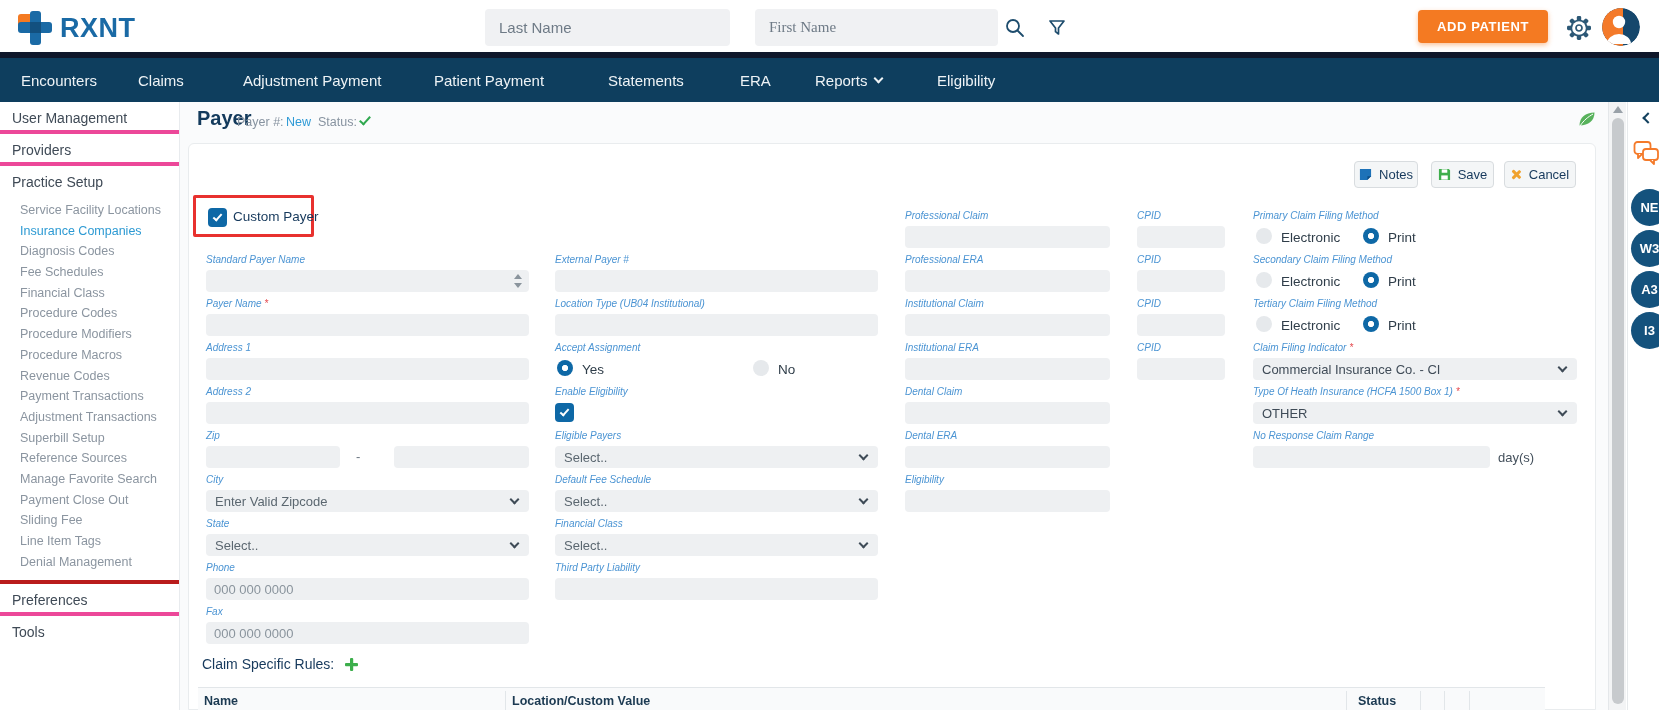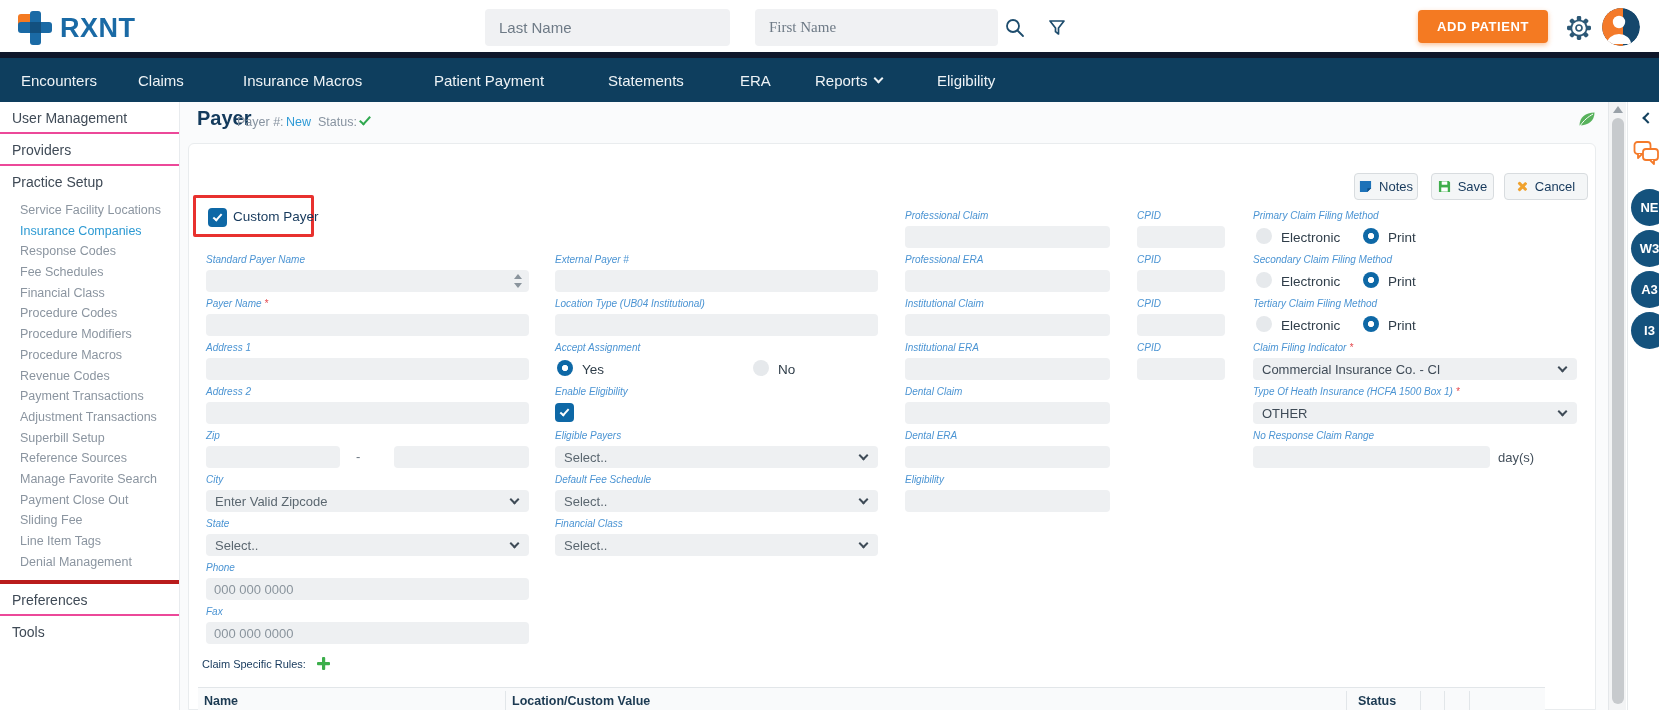--- a/index.html
+++ b/index.html
@@ -29,39 +29,39 @@
   
   .nav { position:absolute; left:0; top:58px; width:1659px; height:44px; background:#0e3e5e; z-index:4; }
   .nav-item { position:absolute; top:0; height:44px; display:flex; align-items:center; gap:7px;
     color:#eef3f6; font-size:15px; cursor:pointer; white-space:nowrap; }
   .nav-chev { width:7px; height:7px; border-right:2px solid #eef3f6; border-bottom:2px solid #eef3f6;
     transform:rotate(45deg); margin-top:-4px; }
 
   
   .side { position:absolute; left:0; top:102px; width:180px; height:608px; background:#fff;
     border-right:1px solid #e8ebee; z-index:3; }
-  .shead { padding:8px 12px 9px; font-size:14px; color:#3f4a56; border-bottom:2px solid #ec4899; height:32px; }
+  .shead { padding:8px 12px 9px; font-size:14px; color:#3f4a56; border-bottom:4px solid #ec4899; height:32px; }
   .shead.noline { border-bottom:none; }
   .sub { list-style:none; padding:2px 0 8px 20px; }
   .sub li { height:20.7px; line-height:20.7px; font-size:12.5px; color:#8b95a0; cursor:pointer;
     white-space:nowrap; overflow:hidden; }
   .sub li.on { color:#2d9ad3; }
 
   
   .main-bg { position:absolute; left:180px; top:102px; width:1428px; height:608px; background:#fafbfc; }
   .pg-title { position:absolute; left:197px; top:107px; font-size:20px; font-weight:bold; color:#133a5c; }
   .pg-meta { position:absolute; top:115px; font-size:12.5px; color:#8793a0; }
   .pg-meta b { color:#2e9ad6; font-weight:normal; }
   .ck { display:inline-block; width:6px; height:11px; border-right:2.5px solid #2fa84f;
     border-bottom:2.5px solid #2fa84f; transform:rotate(42deg); }
   .card { position:absolute; left:188px; top:143px; width:1408px; height:567px; background:#fff;
     border:1px solid #e9ecee; border-radius:6px 6px 0 0; }
 
   .btn { position:absolute; height:27px; background:#f4f6f7; border:1px solid #d8dcdf; border-radius:4px;
-    display:flex; align-items:center; justify-content:center; gap:7px; font-size:13px; color:#16395c; cursor:pointer;margin-top:12px; }
+    display:flex; align-items:center; justify-content:center; gap:7px; font-size:13px; color:#16395c; cursor:pointer; }
   .x-ic { position:relative; width:11px; height:11px; }
   .x-ic::before,.x-ic::after { content:""; position:absolute; left:4.5px; top:0; width:2.6px; height:11px;
     background:#f0a22e; border-radius:1px; }
   .x-ic::before { transform:rotate(45deg); } .x-ic::after { transform:rotate(-45deg); }
 
   
   .f { position:absolute; }
   .lbl { font-size:10px; color:#4b94d3; line-height:13px; white-space:nowrap;font-style:italic; }
   .req { color:#e5484d; }
   .inp { margin-top:4px; height:22px; background:#eef0f2; border-radius:4px; position:relative; }
@@ -86,21 +86,21 @@
   .radio.off { background:#e6e9ec; }
   .rlab { position:absolute; top:2px; font-size:13.5px; color:#2f3d49; }
   .redbox { position:absolute; left:193px; top:195px; width:121px; height:42px;
     border:3px solid #e8312e; border-radius:2px; z-index:2; }
   .cplbl { position:absolute; left:37px; top:11px; font-size:13.5px; color:#16395c; white-space:nowrap; }
   .zip-dash { position:absolute; left:150px; top:3px; color:#6a7580; font-size:13px; }
   .days { position:absolute; left:245px; top:4px; font-size:13px; color:#44505c; }
 
   
   .rules { position:absolute; left:202px; top:656px; display:flex; align-items:center; gap:10px; }
-  .rules .t { font-size:11px; color:#16395c; }
+  .rules .t { font-size:14px; color:#16395c; }
   .tbl { position:absolute; left:198px; top:687px; width:1347px; height:23px; background:#f9fafb;
     border-top:1px solid #e2e6e9; }
   .th { position:absolute; top:6px; font-size:12.5px; color:#1c3a52; font-weight:bold; }
   .tdiv { position:absolute; top:3px; width:1px; height:20px; background:#e2e6e9; }
 
   
   .sbar { position:absolute; left:1608px; top:100px; width:18px; height:610px; background:#f3f4f5;
     border-left:1px solid #e4e7ea; }
   .sbar .up { position:absolute; left:4px; top:6px; width:0; height:0; border-left:5px solid transparent;
     border-right:5px solid transparent; border-bottom:7px solid #9aa2a9; cursor:pointer; }
@@ -173,21 +173,21 @@
   </div>
 
   <div class="nav">
     <span class="nav-item" style="left:21px;">
         <span>Encounters</span>
       </span>
     <span class="nav-item" style="left:138px;">
         <span>Claims</span>
       </span>
     <span class="nav-item" style="left:243px;">
-        <span>Insurance Macros</span>
+        <span>Adjustment Payment</span>
       </span>
     <span class="nav-item" style="left:434px;">
         <span>Patient Payment</span>
       </span>
     <span class="nav-item" style="left:608px;">
         <span>Statements</span>
       </span>
     <span class="nav-item" style="left:740px;">
         <span>ERA</span>
       </span>
@@ -202,21 +202,21 @@
 
   <div class="main-bg"></div>
 
   <div class="side">
     <div class="shead">User Management</div>
     <div class="shead">Providers</div>
     <div class="shead noline">Practice Setup</div>
     <ul class="sub" style="border-bottom:4px solid #b91c1c;">
       <li>Service Facility Locations</li>
       <li class="on">Insurance Companies</li>
-      <li>Response Codes</li>
+      <li>Diagnosis Codes</li>
       <li>Fee Schedules</li>
       <li>Financial Class</li>
       <li>Procedure Codes</li>
       <li>Procedure Modifiers</li>
       <li>Procedure Macros</li>
       <li>Revenue Codes</li>
       <li>Payment Transactions</li>
       <li>Adjustment Transactions</li>
       <li>Superbill Setup</li>
       <li>Reference Sources</li>
@@ -252,21 +252,21 @@
     <span>Notes</span>
   </button>
   <button class="btn" style="left:1431px; top:161px; width:63px;">
     <svg width="13" height="13" viewBox="0 0 14 14">
         <path d="M1 1h10.5L13 2.5V13H1z" fill="#3fae4c"></path>
         <rect x="3.5" y="8" width="7" height="4.5" fill="#fff"></rect>
         <rect x="4" y="1.5" width="6" height="3.6" fill="#fff"></rect>
       </svg>
     <span>Save</span>
   </button>
-  <button class="btn" style="left:1504px; top:161px; width:84px;">
+  <button class="btn" style="left:1504px; top:161px; width:72px;">
     <span class="x-ic"></span>
     <span>Cancel</span>
   </button>
 
   <div class="redbox">
     <span class="cb" style="position:absolute; left:12px; top:10px;">
         <i></i>
       </span>
     <span class="cplbl">Custom Payer</span>
   </div>
@@ -356,20 +356,24 @@
         <span class="val">Select..</span>
         <span class="chev"></span>
       </div>
   </div>
   <div class="f" style="left:555px; top:517px; width:323px;">
     <div class="lbl">Financial Class</div>
     <div class="inp">
         <span class="val">Select..</span>
         <span class="chev"></span>
       </div>
+  </div>
+  <div class="f" style="left:555px; top:561px; width:323px;">
+    <div class="lbl">Third Party Liability</div>
+    <div class="inp"></div>
   </div>
 
   <div class="f" style="left:905px; top:209px; width:205px;">
     <div class="lbl">Professional Claim</div>
     <div class="inp"></div>
   </div>
   <div class="f" style="left:1137px; top:209px; width:88px;">
     <div class="lbl">CPID</div>
     <div class="inp"></div>
   </div>

